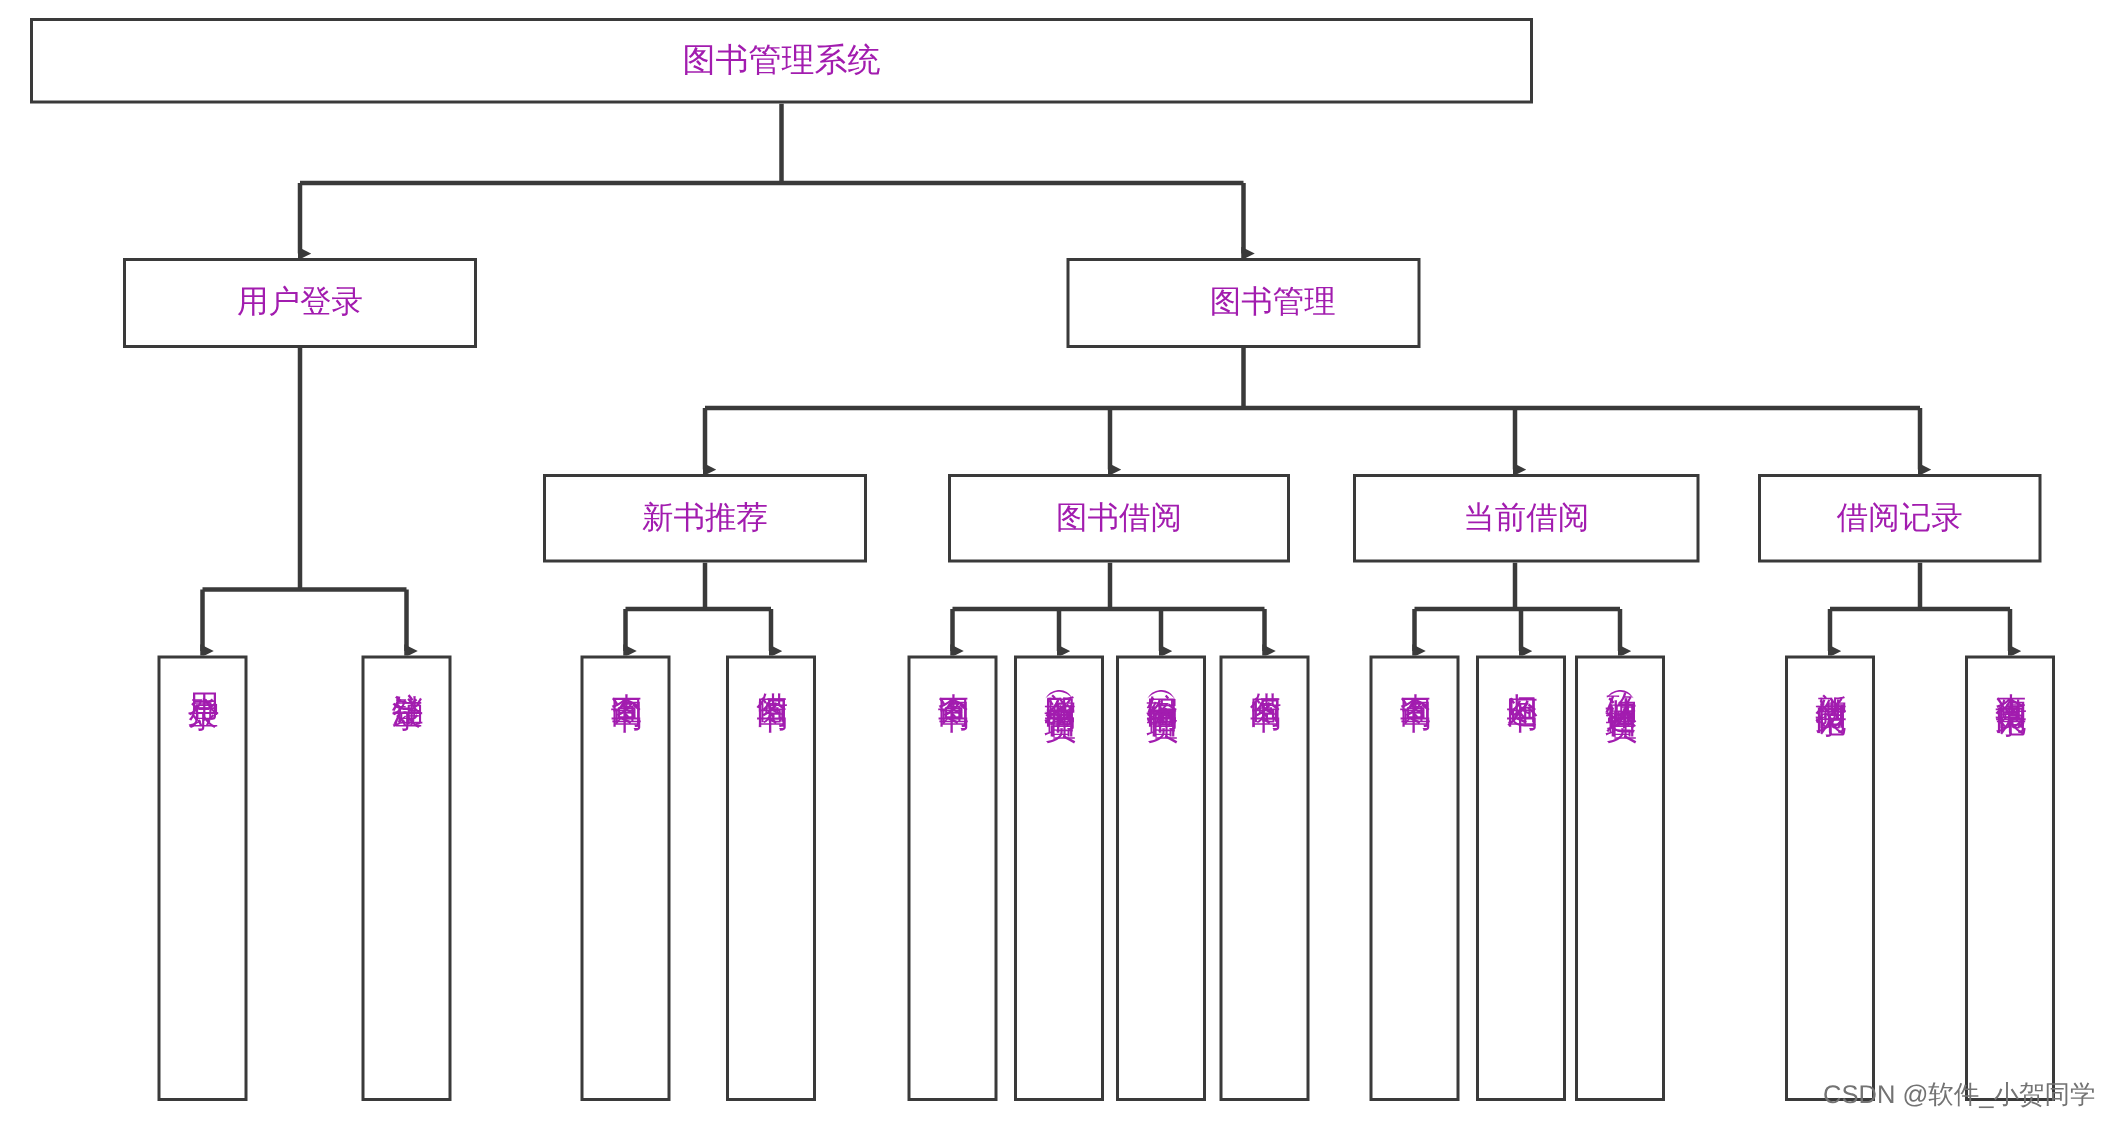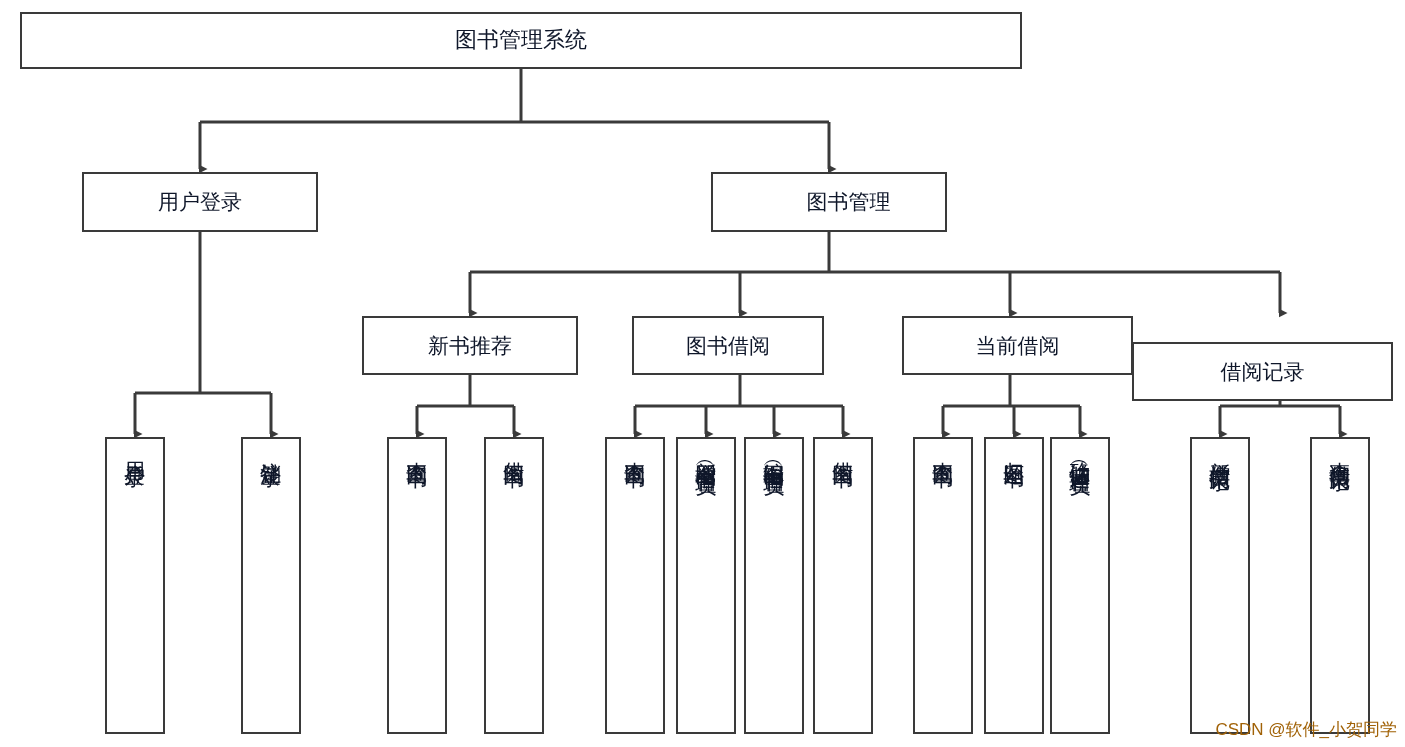--- a/index.html
+++ b/index.html
@@ -23,21 +23,21 @@
     left: 0;
     top: 0;
     width: 1405px;
     height: 747px;
   }
   .node {
     position: absolute;
     box-sizing: border-box;
     background: #ffffff;
     border: 2px solid #3a3a3a;
-    color: #0f172a;
+    color: #a21caf;
     display: flex;
     align-items: center;
     justify-content: center;
     z-index: 2;
   }
   .node.root {
     font-size: 22px;
   }
   .node.branch {
     font-size: 21px;
@@ -57,21 +57,21 @@
     line-height: 1.12;
     letter-spacing: 2px;
     white-space: nowrap;
     text-align: left;
   }
   .watermark {
     position: absolute;
     right: 8px;
     bottom: 6px;
     font-size: 17px;
-    color: #a16207;
+    color: #737373;
     white-space: nowrap;
     z-index: 5;
     font-family: "Liberation Sans", "DejaVu Sans", sans-serif;
   }
 </style>
 </head>
 <body>
 
 <div id="canvas">
 
@@ -128,27 +128,27 @@
         <span class="label-h">用户登录</span>
       </div>
       <div class="node branch" style="left: 711px; top: 172px; width: 236px; height: 60px; padding-left: 39px;">
         <span class="label-h">图书管理</span>
       </div>
     </div>
   <div id="nodes-l2">
       <div class="node branch" style="left: 362px; top: 316px; width: 216px; height: 59px; text-align: right;">
         <span class="label-h">新书推荐</span>
       </div>
-      <div class="node branch" style="left: 632px; top: 316px; width: 192px; height: 59px;">
+      <div class="node branch" style="left: 632px; top: 316px; width: 228px; height: 59px;">
         <span class="label-h">图书借阅</span>
       </div>
       <div class="node branch" style="left: 902px; top: 316px; width: 231px; height: 59px;">
         <span class="label-h">当前借阅</span>
       </div>
-      <div class="node branch" style="left: 1132px; top: 316px; width: 261px; height: 59px; margin-top: 26px;">
+      <div class="node branch" style="left: 1172px; top: 316px; width: 189px; height: 59px;">
         <span class="label-h">借阅记录</span>
       </div>
     </div>
   <div id="nodes-leaf">
       <div class="node leaf" style="left: 105px; top: 437px; width: 60px; height: 297px;">
         <span class="label-v">用户登录</span>
       </div>
       <div class="node leaf" style="left: 241px; top: 437px; width: 60px; height: 297px;">
         <span class="label-v">注销登录</span>
       </div>

